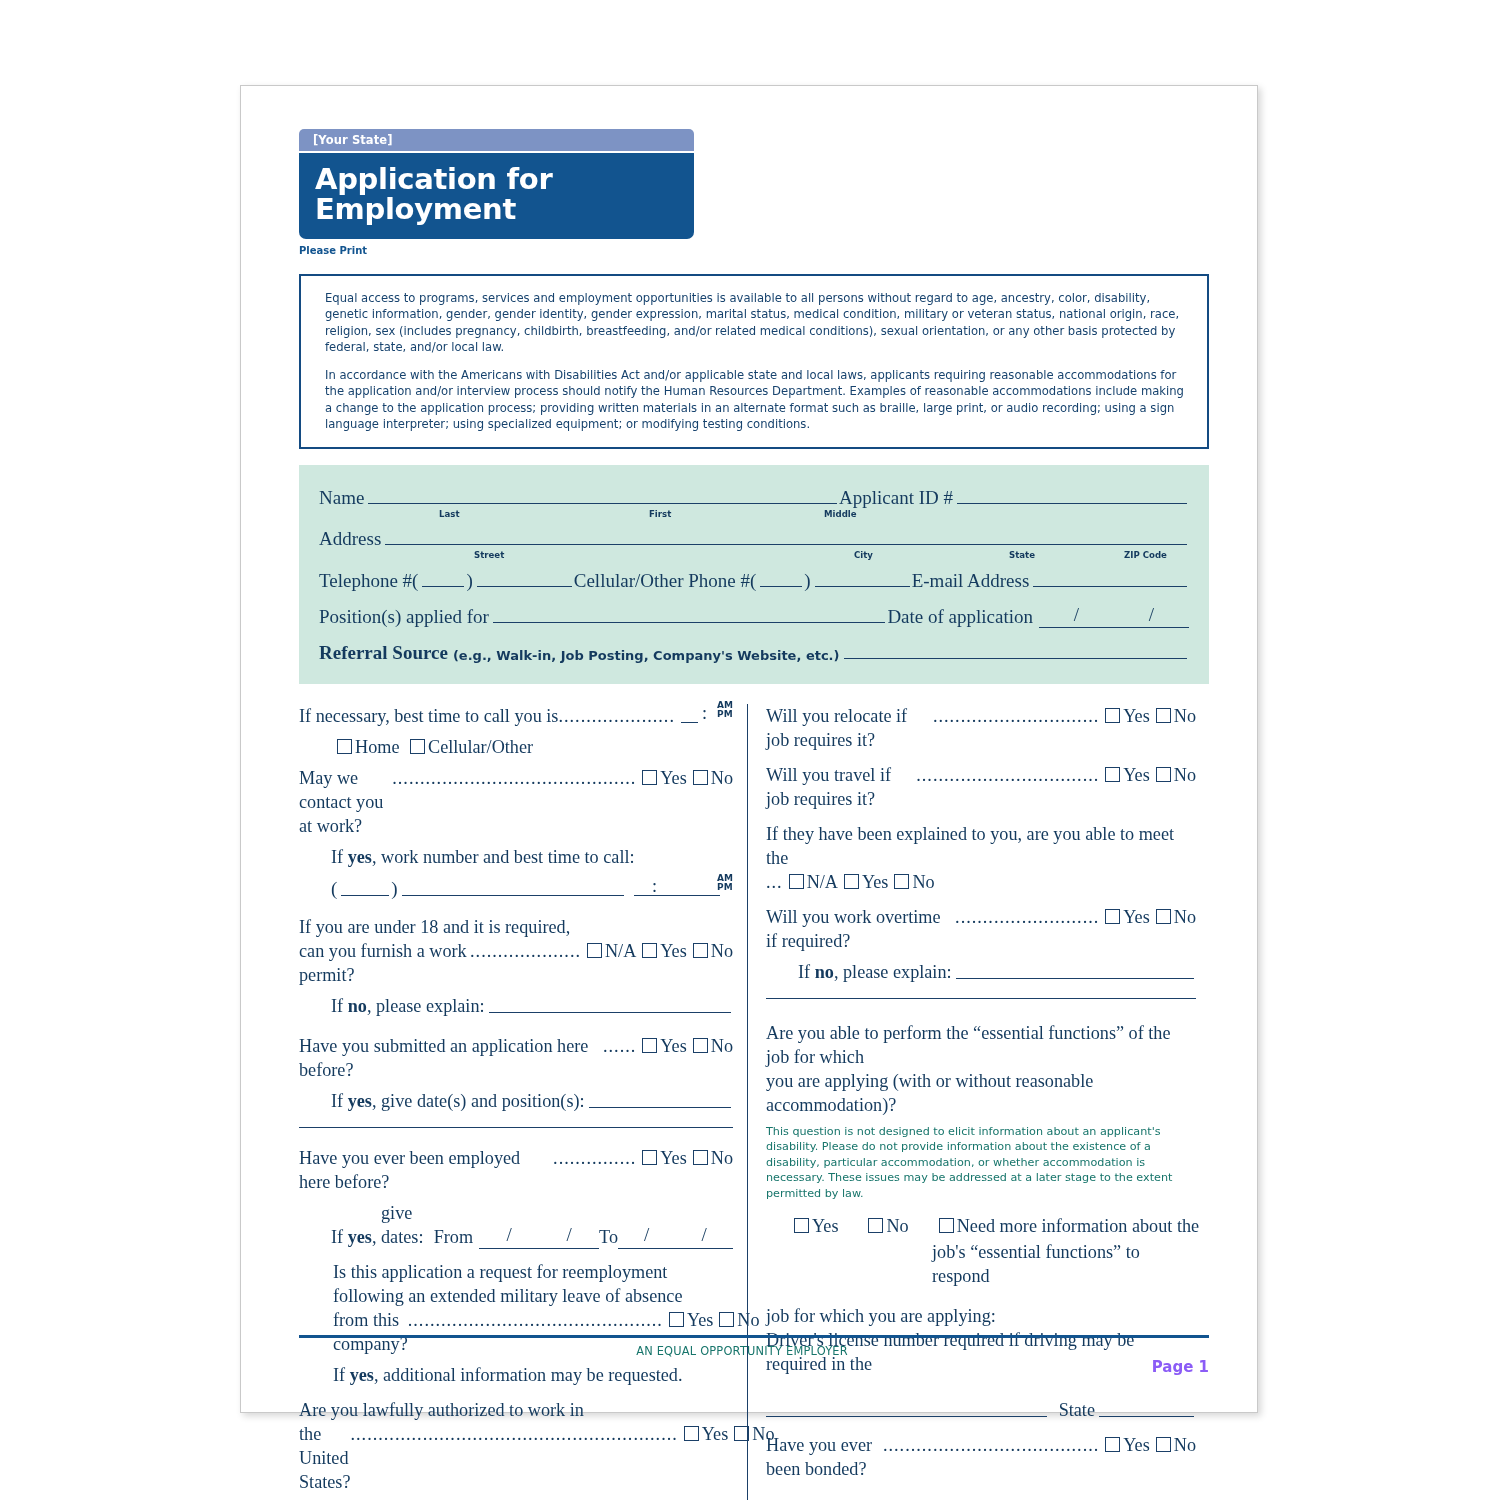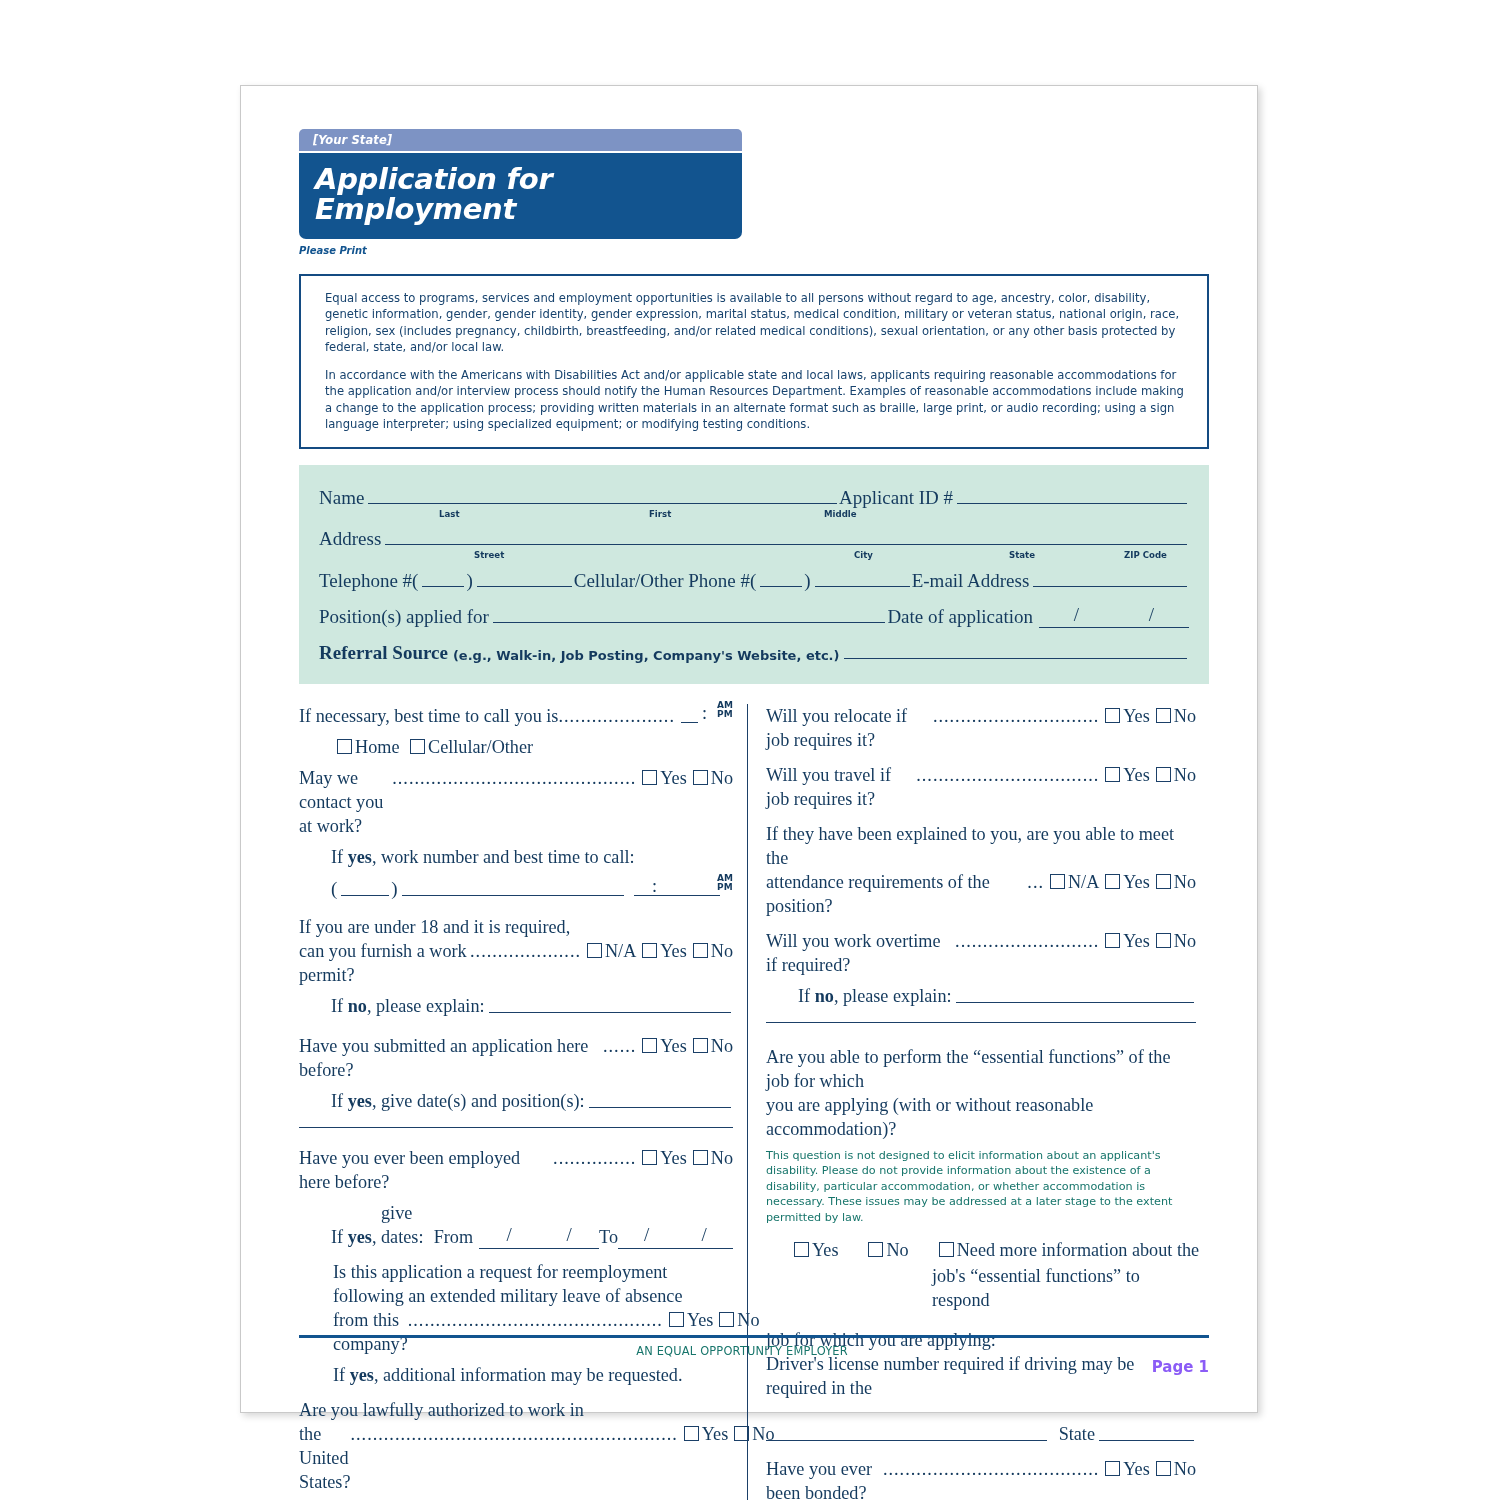--- a/index.html
+++ b/index.html
@@ -28,21 +28,21 @@
   }
 
   .inner {
     position: absolute;
     left: 58px;
     top: 43px;
     width: 910px;
   }
 
   
-  .title-wrap { width: 443px; font-style: italic; }
+  .title-wrap { width: 395px; }
   .state-bar {
     background: #7d93c4;
     border-radius: 5px 5px 0 0;
     padding: 4px 14px 4px;
     color: #ffffff;
     font-family: "DejaVu Sans", sans-serif;
     font-weight: bold;
     font-size: 11.5px;
     letter-spacing: .1px;
   }
@@ -453,21 +453,20 @@
       <div class="q row">
         <span>Will you travel if job requires it?</span>
         <span class="fixdots">.................................</span>
         <span class="opt"><span class="cb"></span><span>Yes</span></span>
         <span class="opt"><span class="cb"></span><span>No</span></span>
       </div>
 
       <div class="q">
         <div>If they have been explained to you, are you able to meet the</div>
         <div class="row">
-          <span>attendance requirements of the position?</span>
           <span class="fixdots"> ...</span>
           <span class="opt"><span class="cb"></span><span>N/A</span></span>
           <span class="opt"><span class="cb"></span><span>Yes</span></span>
           <span class="opt"><span class="cb"></span><span>No</span></span>
         </div>
       </div>
 
       <div class="q tight row">
         <span>Will you work overtime if required?</span>
         <span class="fixdots">..........................</span>

